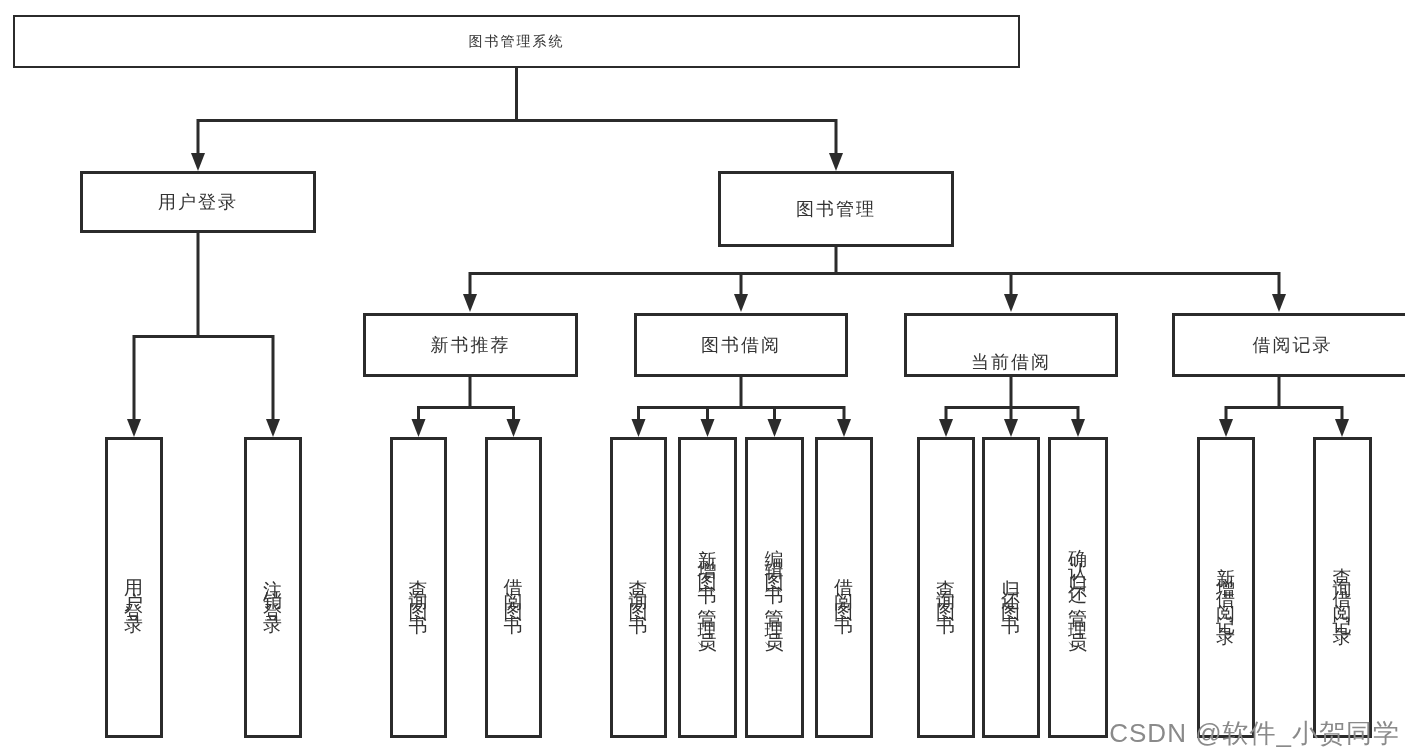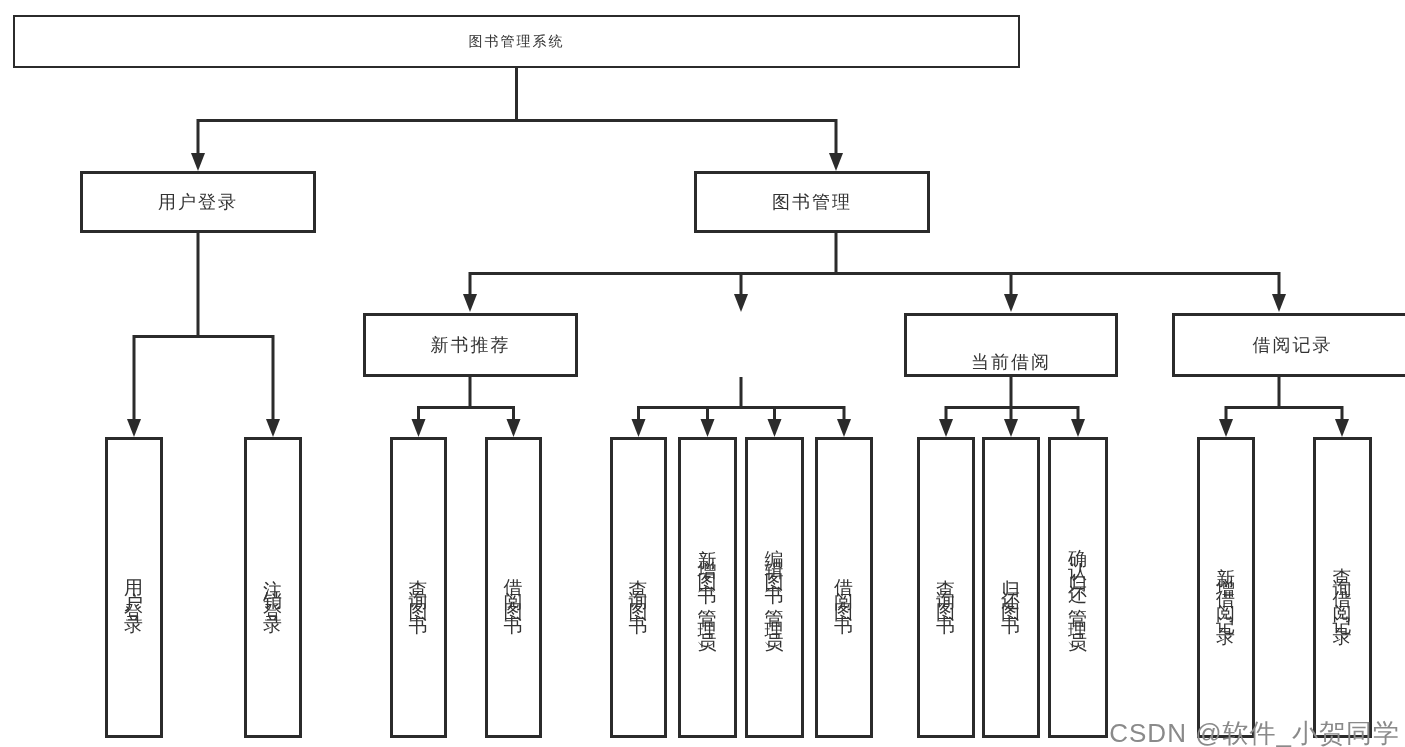--- a/index.html
+++ b/index.html
@@ -106,26 +106,29 @@
     </g>
   </svg>
 
   <div class="hnode root" style="left:13px; top:15px; width:1007px; height:53px;">
     <span>图书管理系统</span>
   </div>
 
   <div class="hnode" style="left:80px; top:171px; width:236px; height:62px;">
     <span>用户登录</span>
   </div>
-  <div class="hnode" style="left:694px; top:171px; width:236px; height:62px;">
+  <div class="hnode" style="left:718px; top:171px; width:236px; height:76px;">
     <span>图书管理</span>
   </div>
 
   <div class="hnode" style="left:363px; top:313px; width:215px; height:64px;align-items:center;">
     <span>新书推荐</span>
+  </div>
+  <div class="hnode" style="left:634px; top:313px; width:214px; height:64px;">
+    <span>图书借阅</span>
   </div>
   <div class="hnode" style="left:904px; top:313px; width:214px; height:64px;align-items:flex-end;">
     <span>当前借阅</span>
   </div>
   <div class="hnode" style="left:1172px; top:313px; width:241px; height:64px;">
     <span>借阅记录</span>
   </div>
 
   <div class="leaf" style="left:105px; width:58px;">
     <span>用户登录</span>

